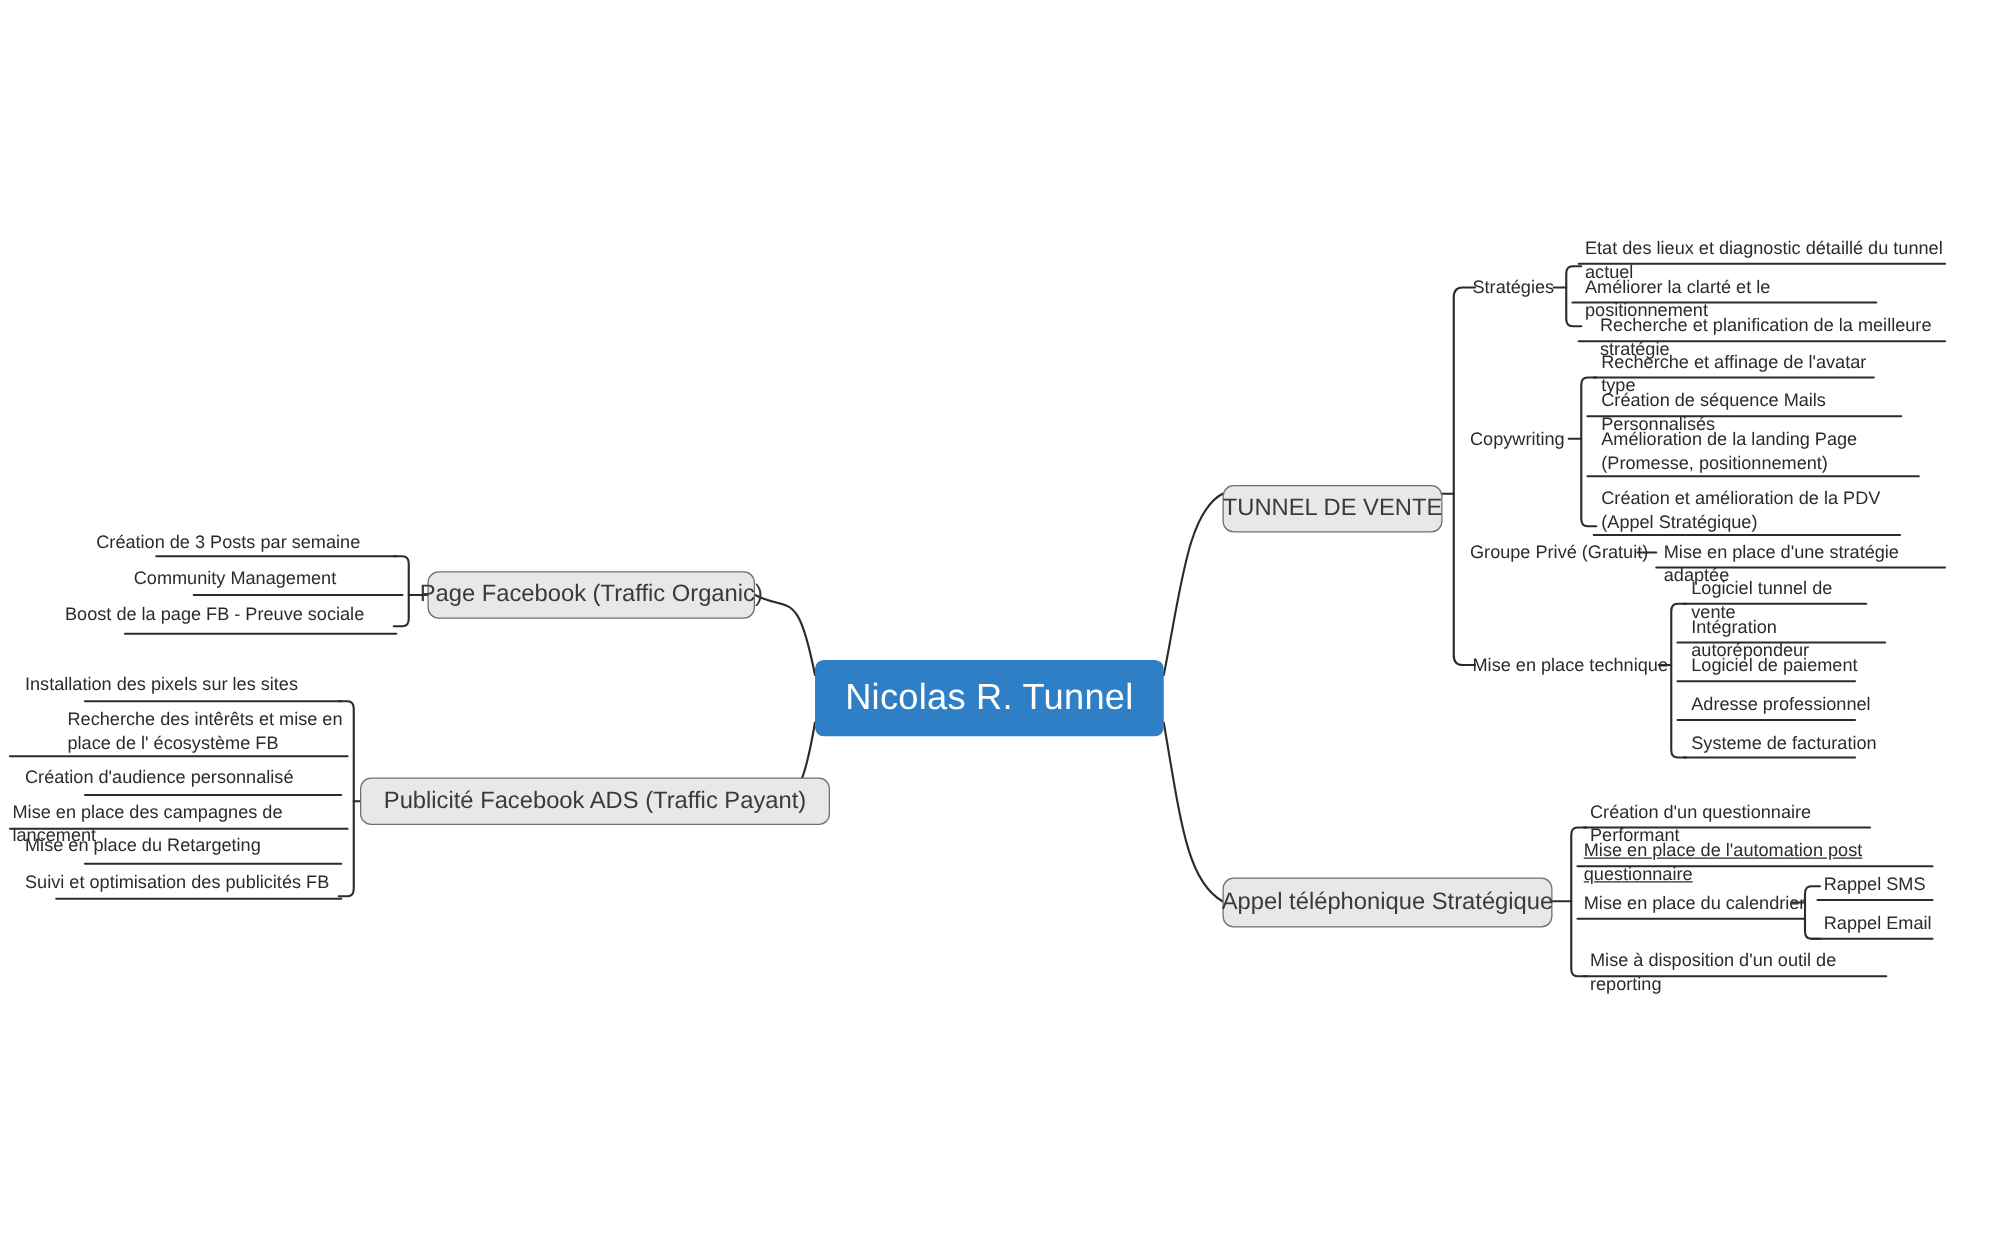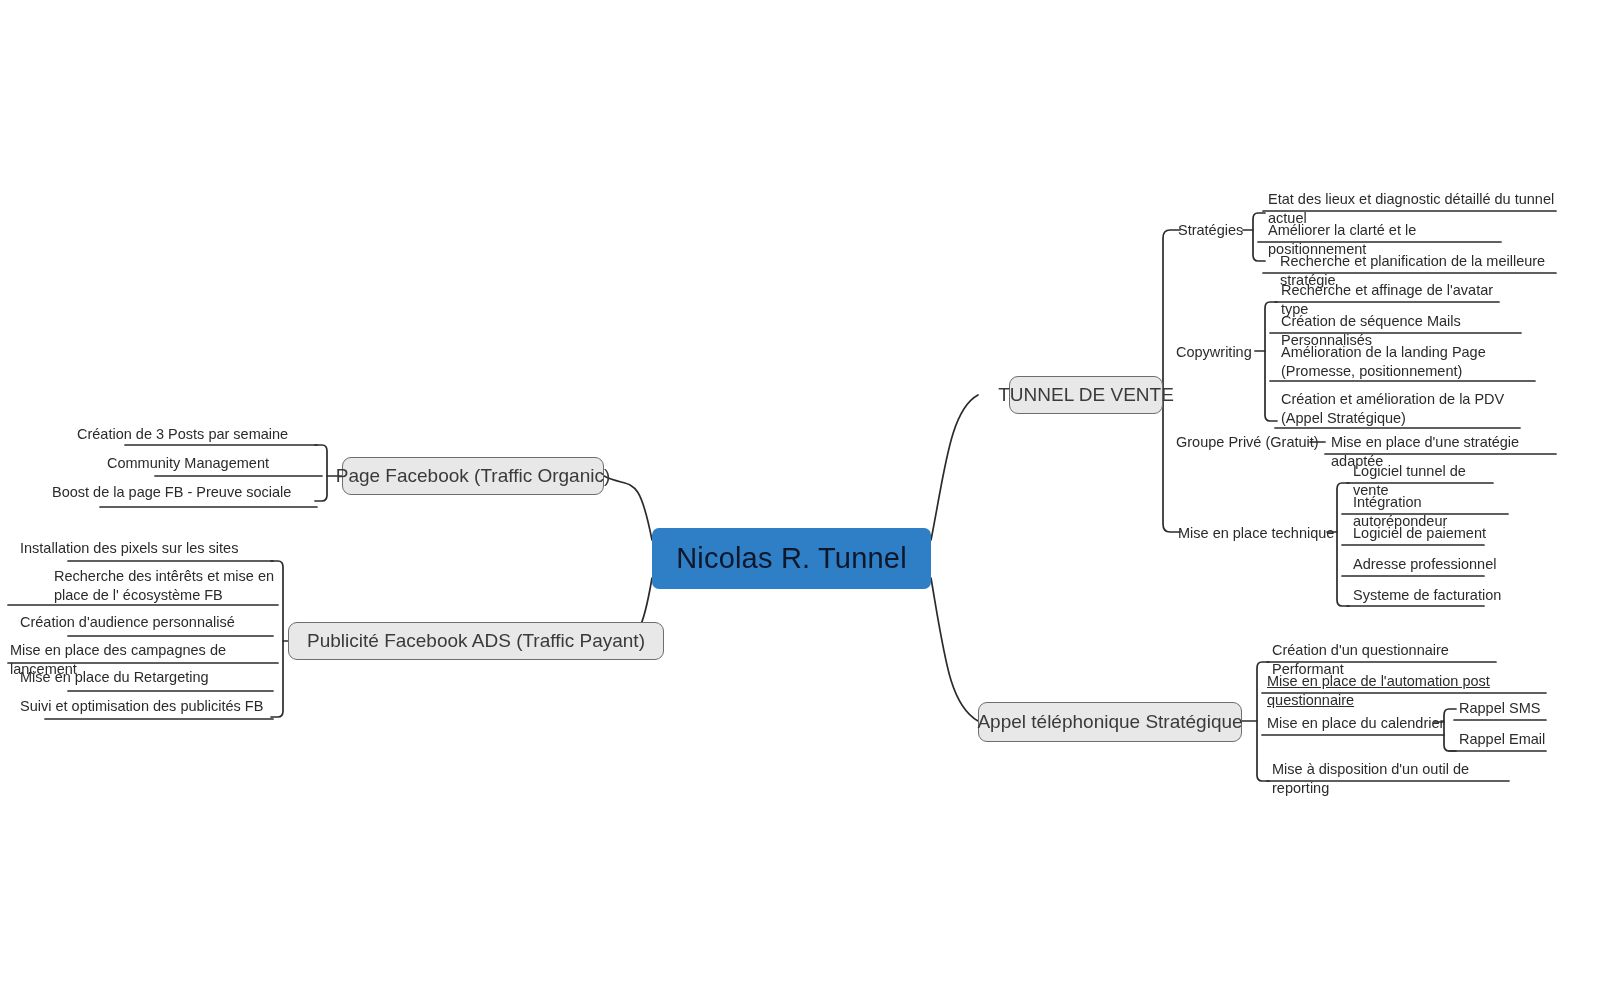--- a/index.html
+++ b/index.html
@@ -26,21 +26,21 @@
     box-sizing:border-box;
     display:flex;
     align-items:center;
     justify-content:center;
     white-space:nowrap;
   }
   
   .root-node{
     background:#2e7fc6;
     border-radius:7px;
-    color:#0f172a;
+    color:#ffffff;
     font-size:29px;
     letter-spacing:.2px;
     text-align:center;
   }
   
   .topic-node{
     background:#e8e8e8;
     border:1.4px solid #6e6e6e;
     border-radius:9px;
     color:#3a3a3a;
@@ -134,21 +134,21 @@
       <path d="M 8 663 L 278 663"></path>
       <path d="M 68 691 L 273 691"></path>
       <path d="M 45 719 L 273 719"></path>
     </g>
   </svg>
 
   <div class="node root-node" style="left:652px;top:528px;width:279px;height:61px;">
     <span>Nicolas R. Tunnel</span>
   </div>
 
-  <div class="node topic-node" style="left:978px;top:376px;width:154px;height:38px;margin-left:31px;">
+  <div class="node topic-node" style="left:978px;top:388px;width:176px;height:38px;">
     <span>TUNNEL DE VENTE</span>
   </div>
 
   <div class="node topic-node" style="left:978px;top:702px;width:264px;height:40px;">
     <span>Appel téléphonique Stratégique</span>
   </div>
 
   <div class="node topic-node" style="left:342px;top:457px;width:262px;height:38px;">
     <span>Page Facebook (Traffic Organic)</span>
   </div>

